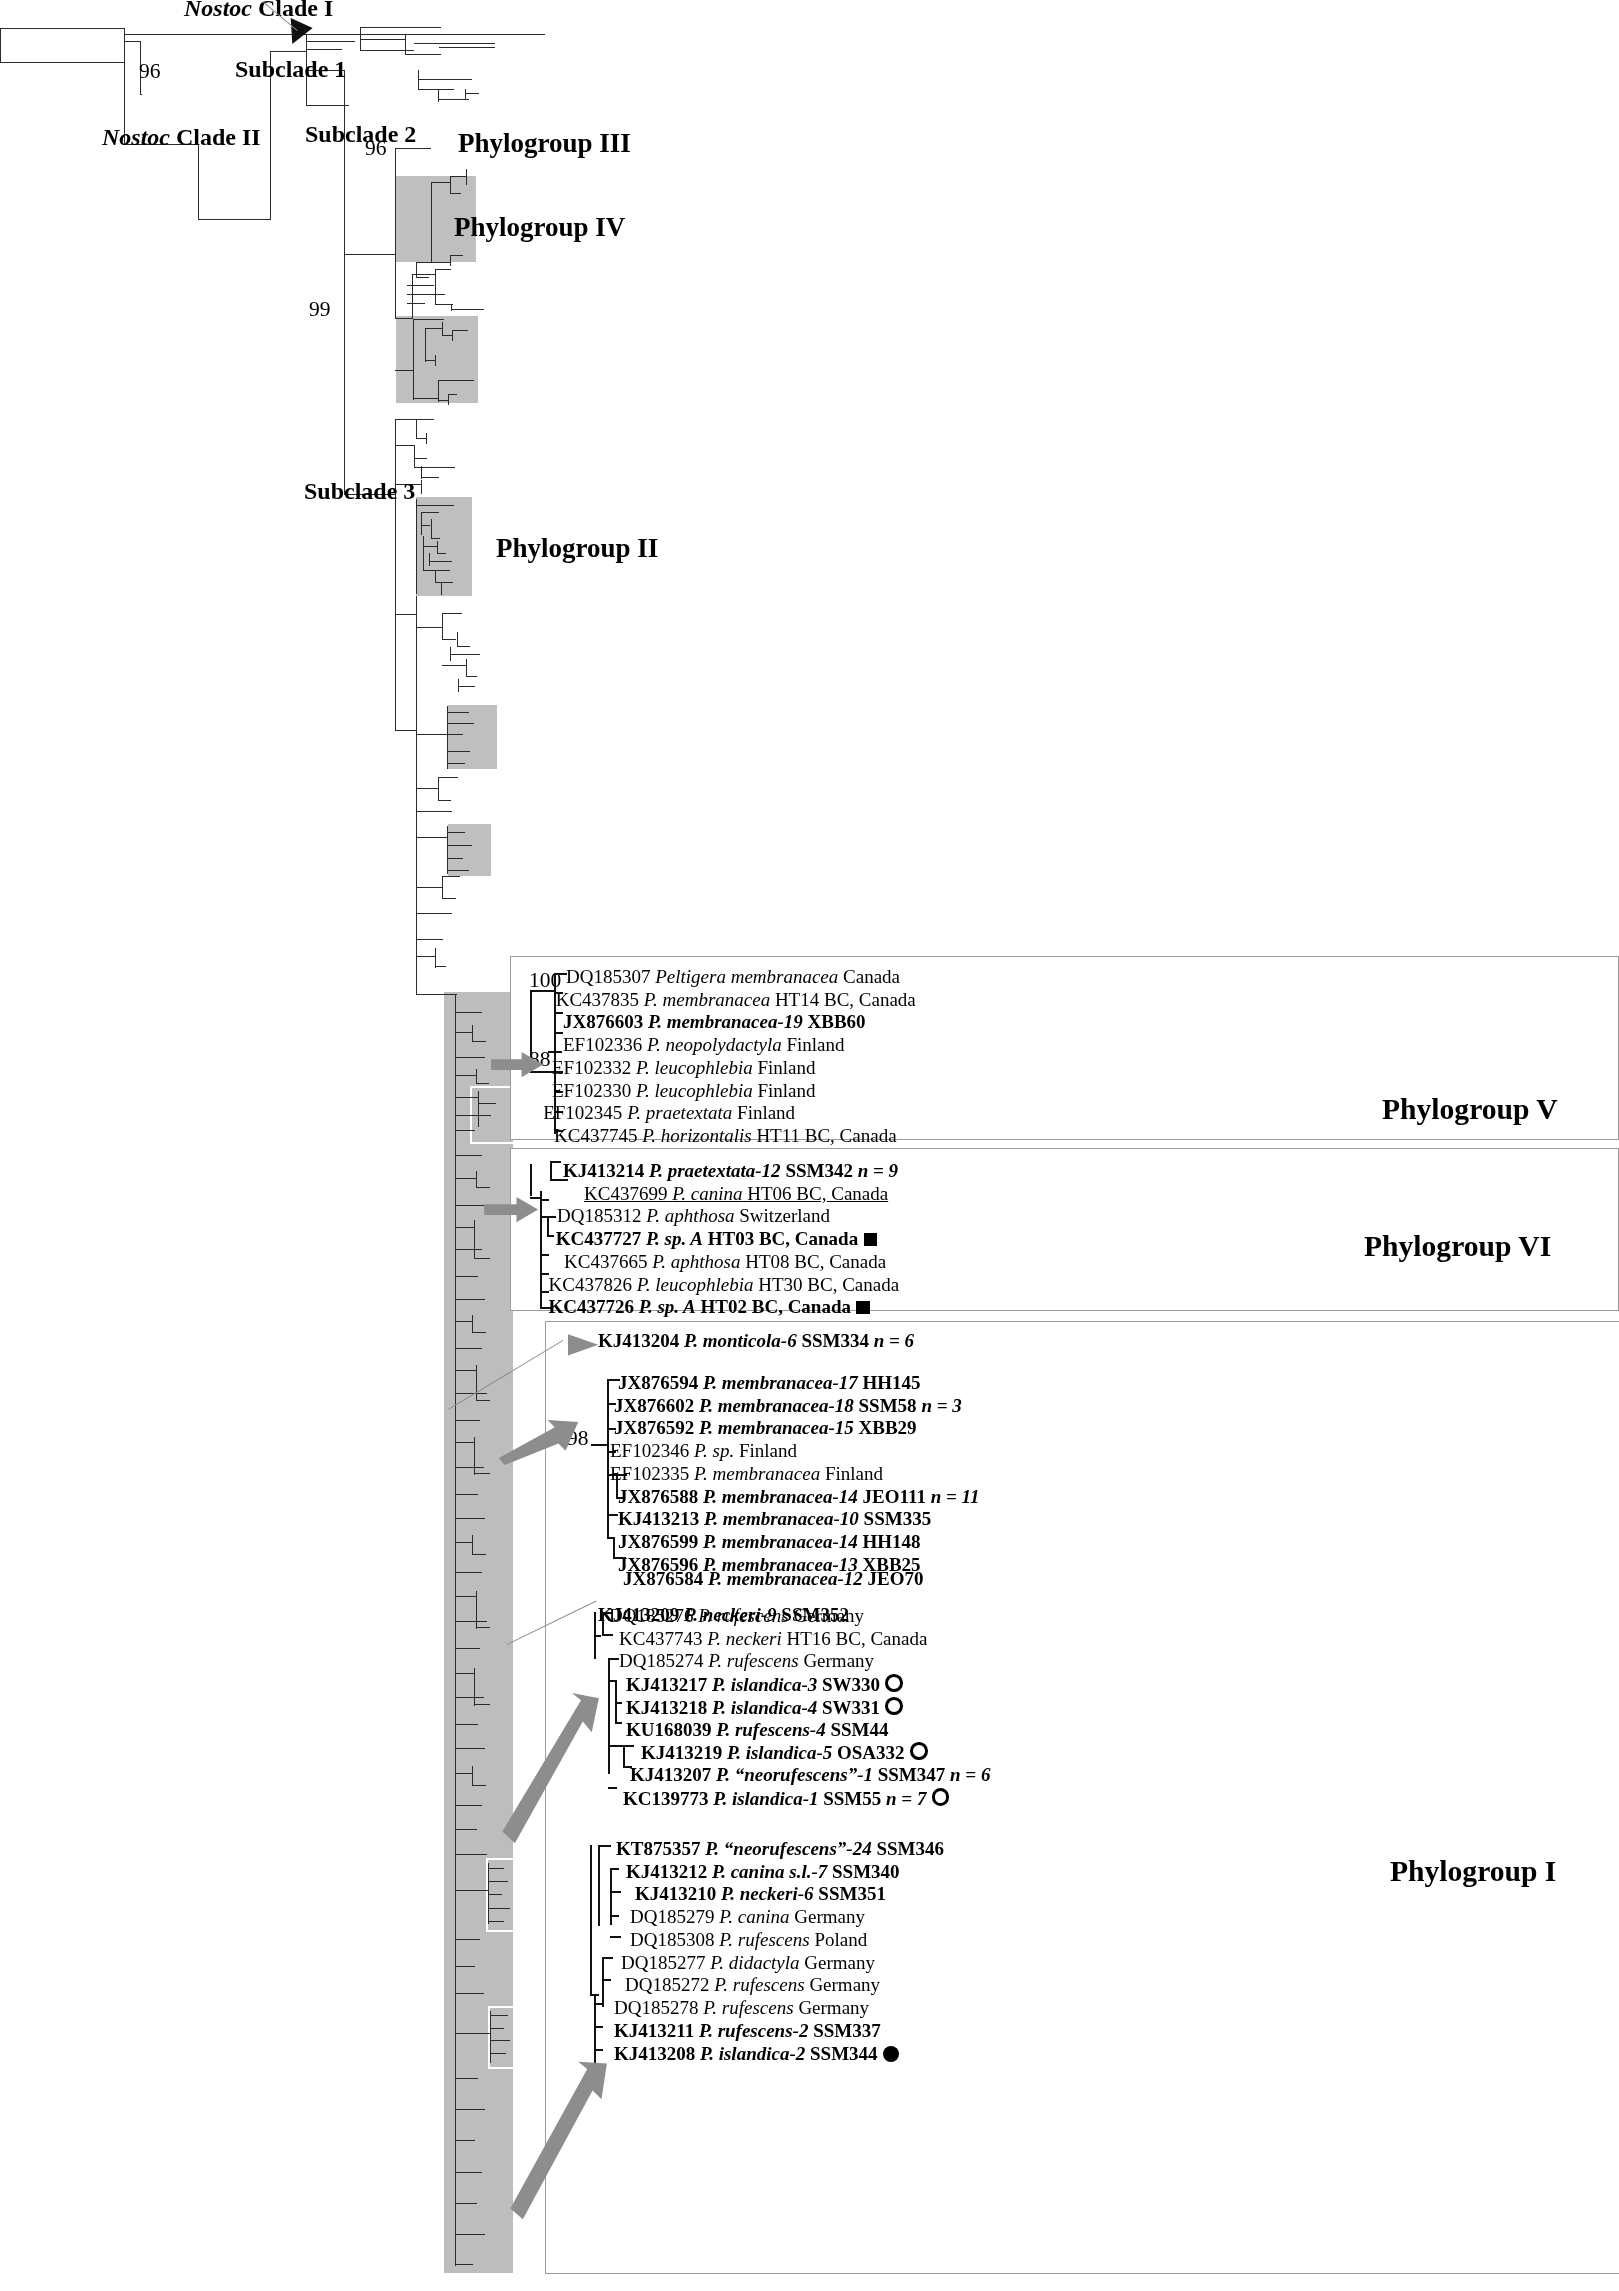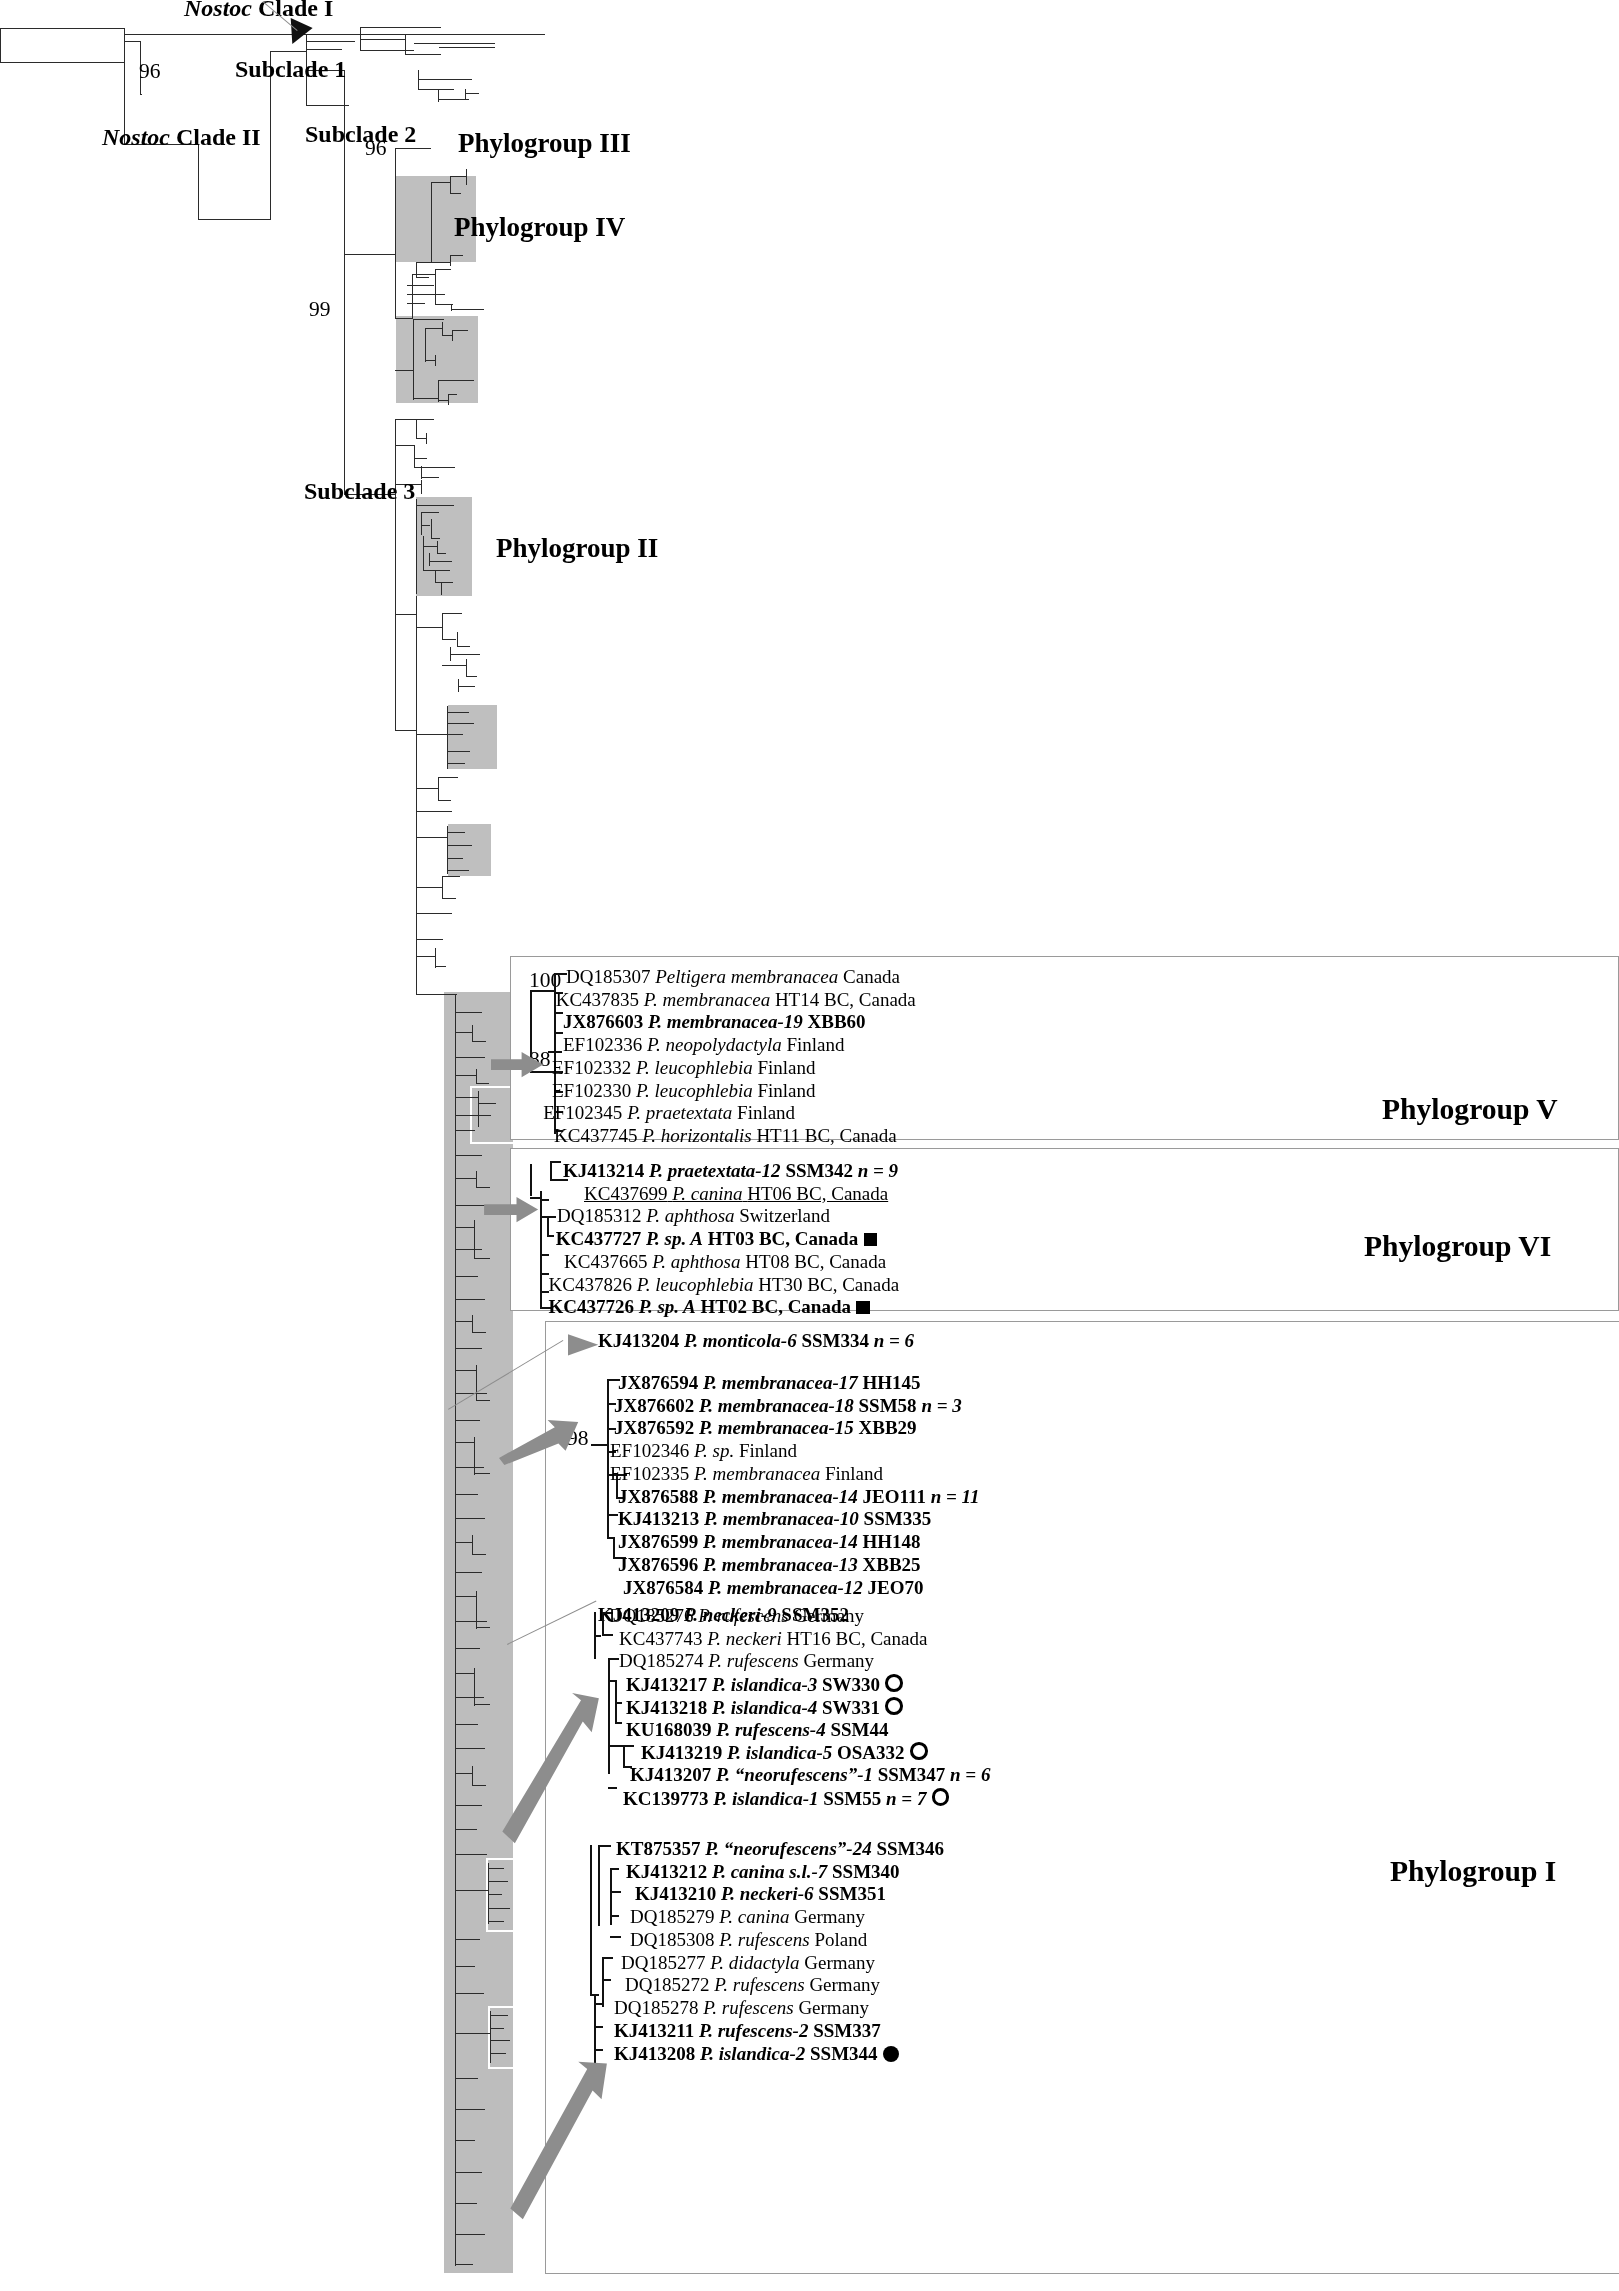--- a/index.html
+++ b/index.html
@@ -458,21 +458,21 @@
   <div class="taxa" style="left:562px;top:1373px;">
       <div class="taxon b" style="left: 56px; top: 0px;"><span class="acc">JX876594</span> <span class="sp">P. membranacea-17</span> <span class="loc">HH145</span></div>
       <div class="taxon b" style="left: 52px; top: 23px;"><span class="acc">JX876602</span> <span class="sp">P. membranacea-18</span> <span class="loc">SSM58</span> <span class="nitalic">n = 3</span></div>
       <div class="taxon b" style="left: 52px; top: 45px;"><span class="acc">JX876592</span> <span class="sp">P. membranacea-15</span> <span class="loc">XBB29</span></div>
       <div class="taxon" style="left: 48px; top: 68px;"><span class="acc">EF102346</span> <span class="sp">P. sp.</span> <span class="loc">Finland</span></div>
       <div class="taxon" style="left: 48px; top: 91px;"><span class="acc">EF102335</span> <span class="sp">P. membranacea</span> <span class="loc">Finland</span></div>
       <div class="taxon b" style="left: 56px; top: 114px;"><span class="acc">JX876588</span> <span class="sp">P. membranacea-14</span> <span class="loc">JEO111</span> <span class="nitalic">n = 11</span></div>
       <div class="taxon b" style="left: 56px; top: 136px;"><span class="acc">KJ413213</span> <span class="sp">P. membranacea-10</span> <span class="loc">SSM335</span></div>
       <div class="taxon b" style="left: 56px; top: 159px;"><span class="acc">JX876599</span> <span class="sp">P. membranacea-14</span> <span class="loc">HH148</span></div>
       <div class="taxon b" style="left: 56px; top: 182px;"><span class="acc">JX876596</span> <span class="sp">P. membranacea-13</span> <span class="loc">XBB25</span></div>
-      <div class="taxon b" style="left: 61px; top: 205px;"><span class="acc">JX876584</span> <span class="sp">P. membranacea-12</span> <span class="loc">JEO70</span></div>
+      <div class="taxon b" style="left: 61px; top: 196px;"><span class="acc">JX876584</span> <span class="sp">P. membranacea-12</span> <span class="loc">JEO70</span></div>
     </div>
   <svg class="arrowsvg" style="left:499px;top:1420px;width:81px;height:47px;" viewBox="0 0 90 52" width="81" height="47">
     <polygon points="0,42 62,8 54,0 88,2 74,34 66,26 6,50" fill="#8d8d8d"></polygon>
   </svg>
 
   <div class="taxa" style="left:562px;top:1574px;">
       <div class="taxon b" style="left: 36px; top: 0px; margin-top: 31px;"><span class="acc">KJ413209</span> <span class="sp">P. neckeri-9</span> <span class="loc">SSM352</span></div>
     </div>
   <div class="thinline" style="left:507px;top:1644px;width:99px;transform:rotate(-26deg);"></div>
 

